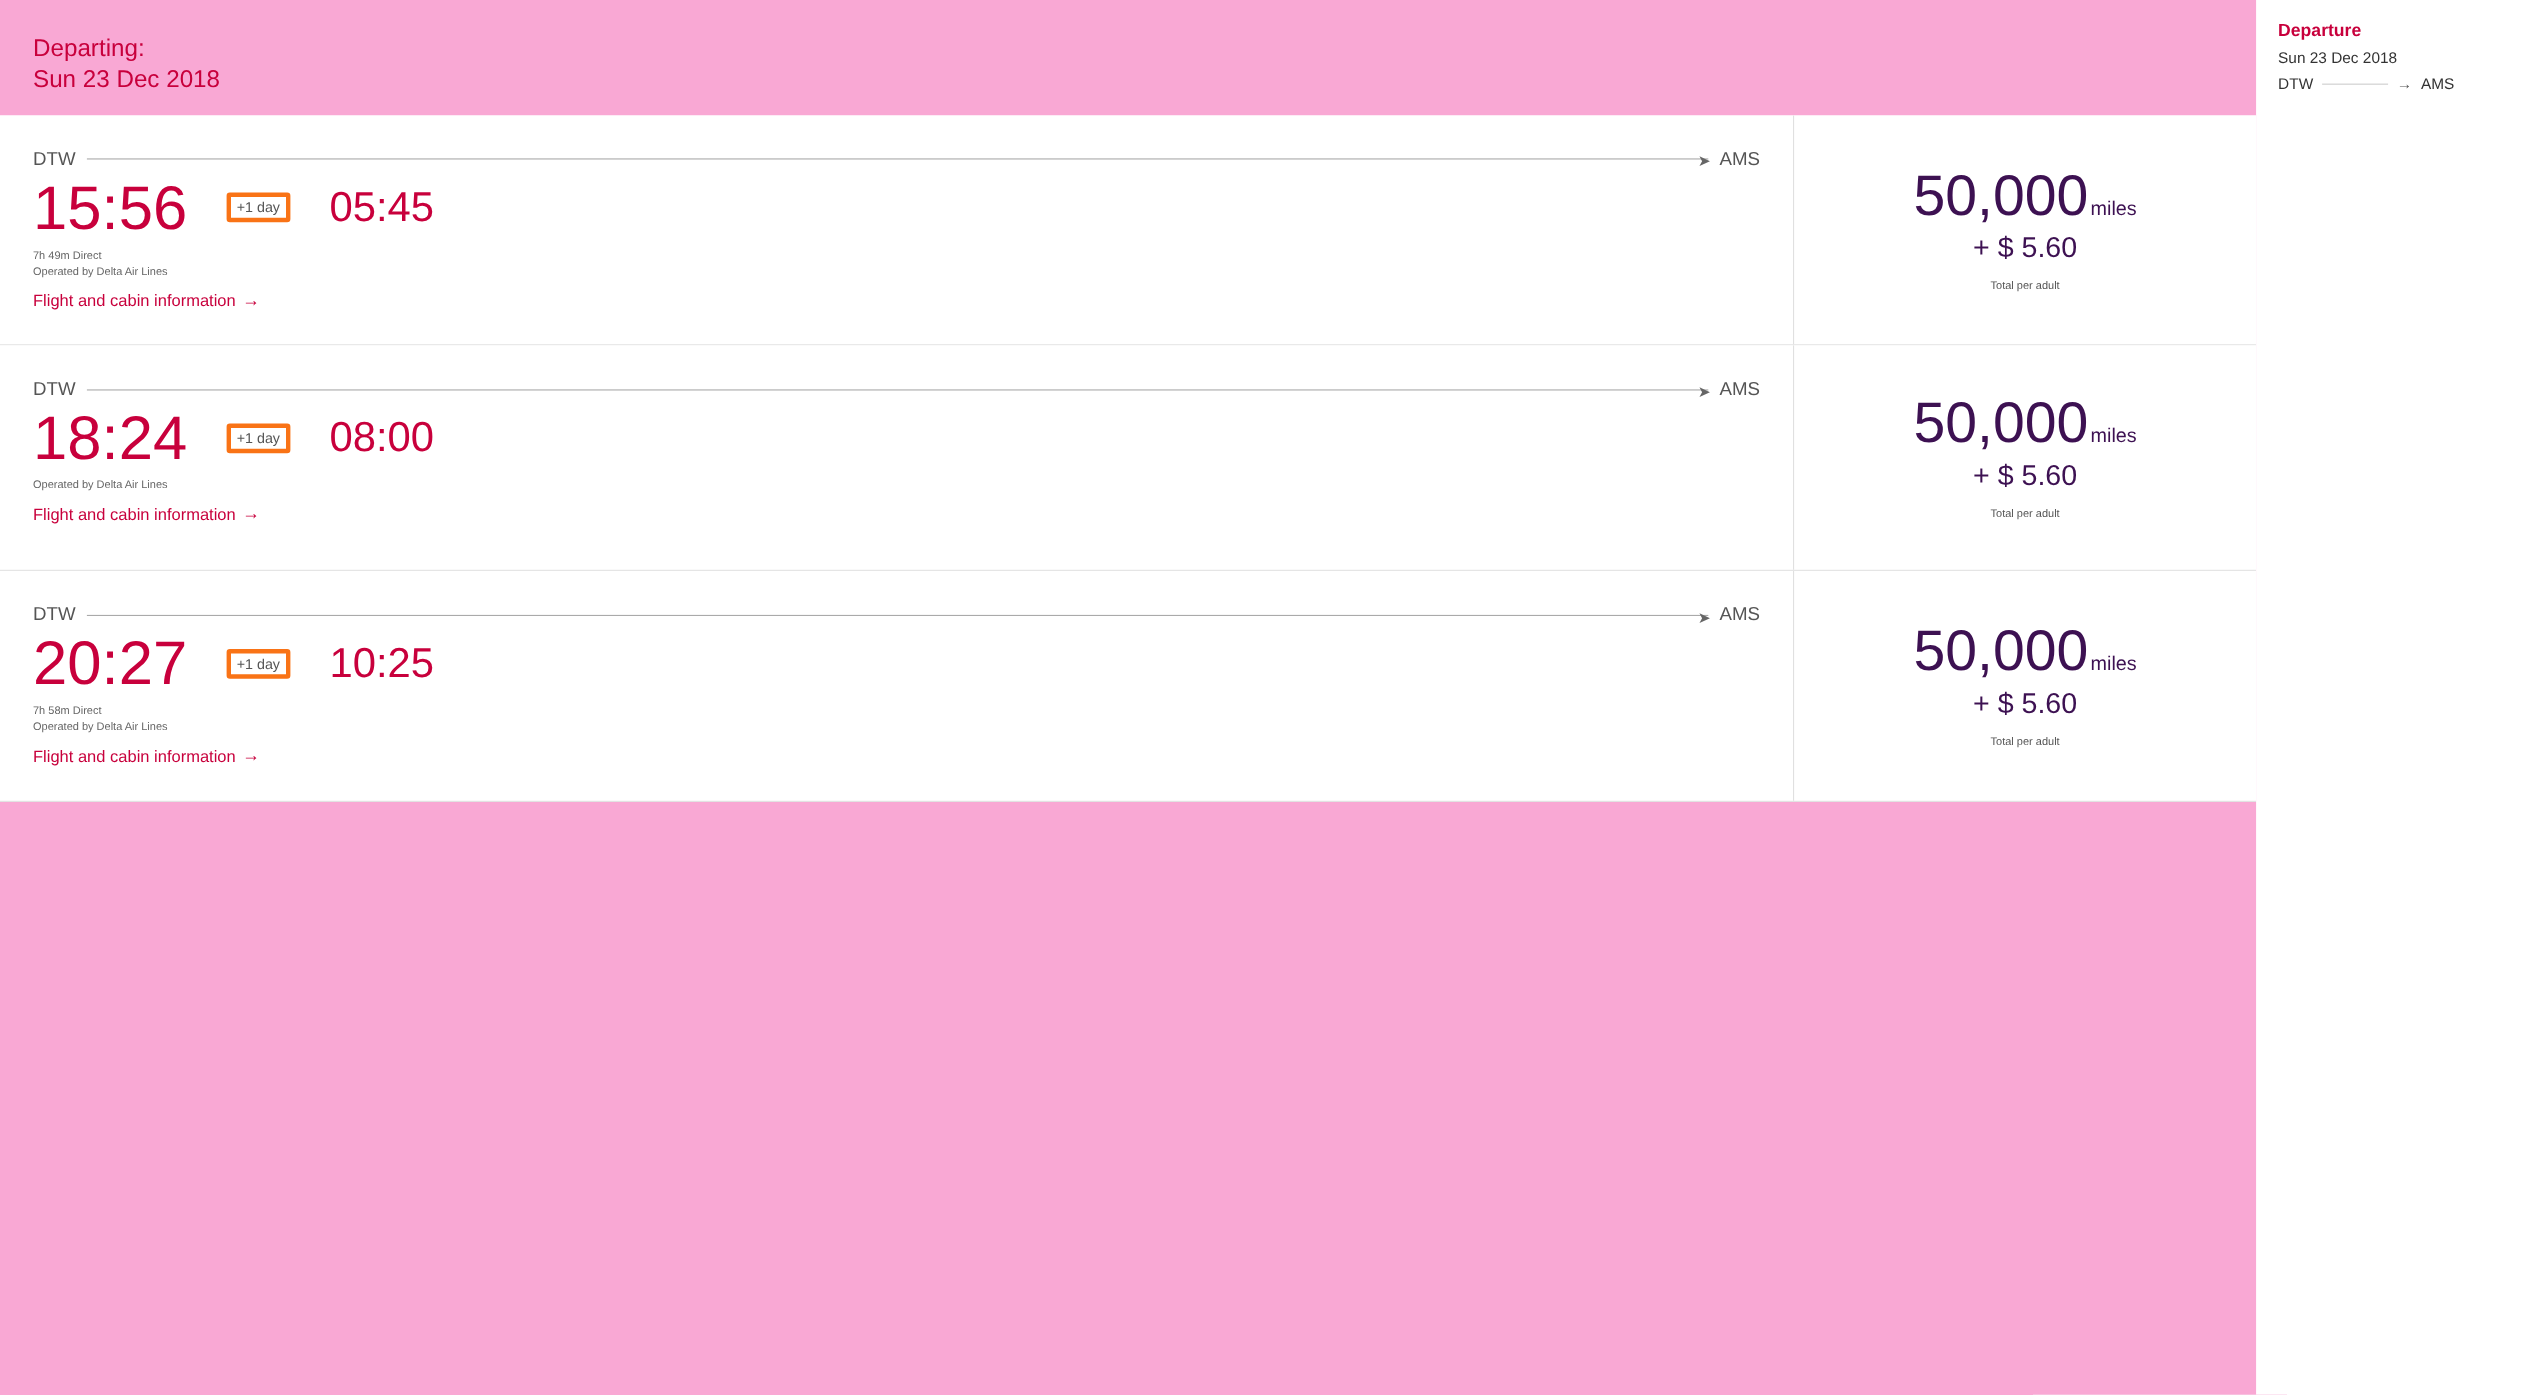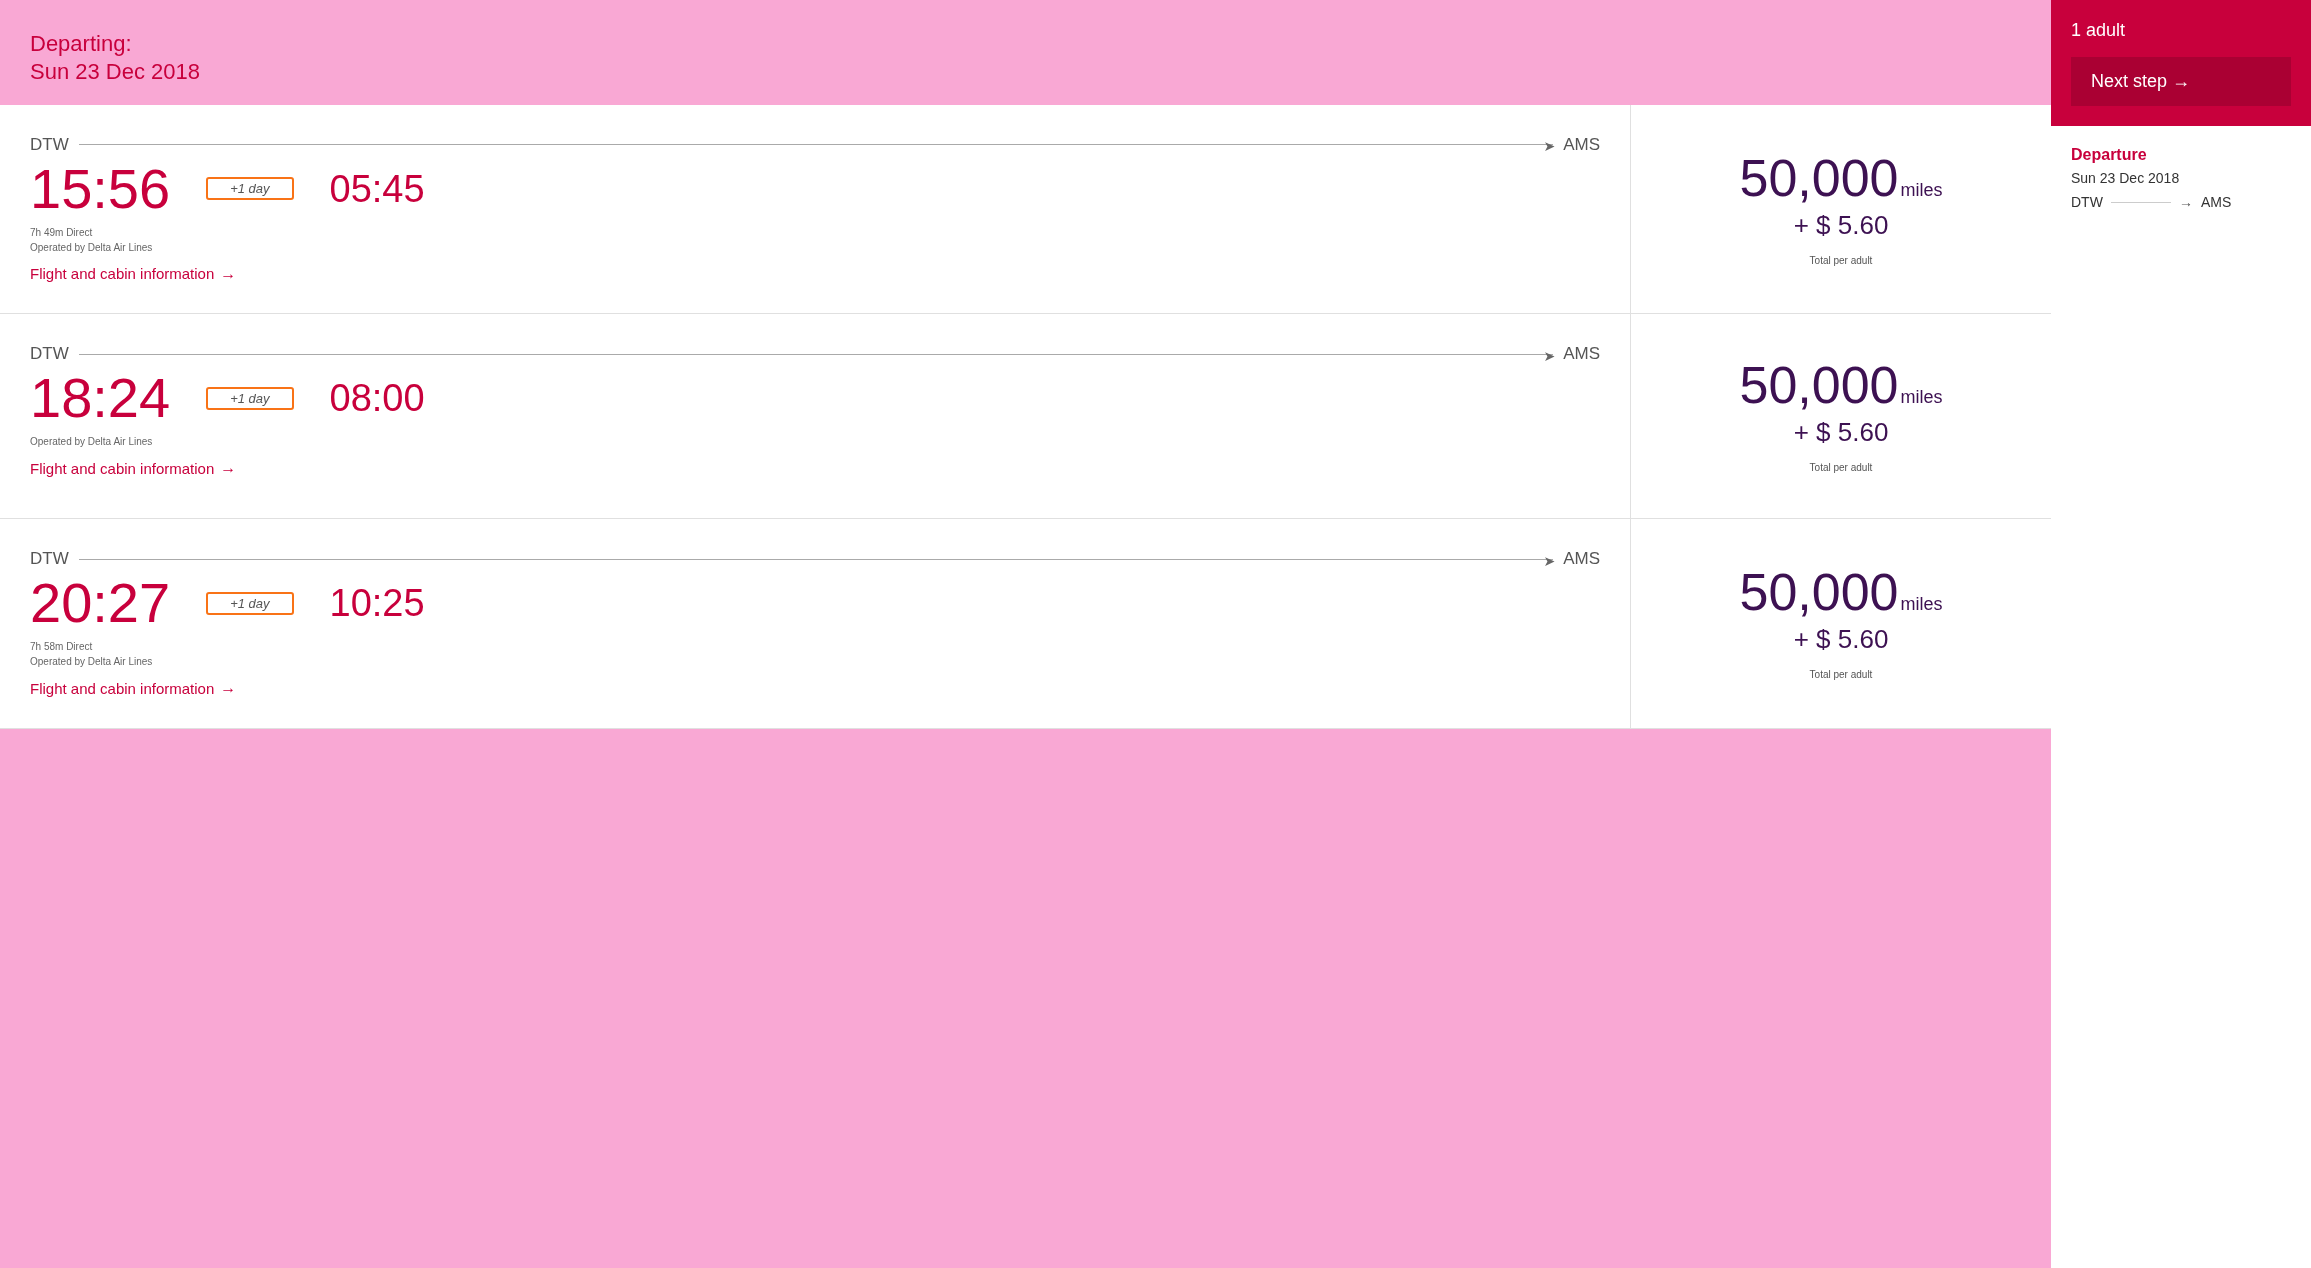--- a/index.html
+++ b/index.html
@@ -105,27 +105,26 @@
       gap: 36px;
       margin-bottom: 10px;
     }
     .depart-time {
       font-size: 56px;
       color: #c8003c;
       font-weight: 300;
       line-height: 1;
     }
     .plus-day-badge {
-      border: 2px solid #f97316;
+      border: 4px solid #f97316;
       color: #555;
       font-size: 13px;
-      padding: 2px 22px;
+      padding: 2px 5px;
       border-radius: 3px;
       white-space: nowrap;
-      font-style: italic;
     }
     .arrive-time {
       font-size: 38px;
       color: #c8003c;
       font-weight: 300;
       line-height: 1;
     }
     .flight-meta {
       font-size: 10px;
       color: #666;
@@ -363,26 +362,20 @@
             <span>+</span> <span class="cash-amount">$ 5.60</span>
           </div>
           <div class="total-per-adult">Total per adult</div>
         </div>
       </div>
 
     </div>
   </div>
 
   <div class="sidebar">
-    <div class="sidebar-top">
-      <div class="adults-label">1 adult</div>
-      <button class="next-step-btn">
-        <span>Next step →</span>
-      </button>
-    </div>
     <div class="sidebar-details">
       <div class="sidebar-section-title">Departure</div>
       <div class="sidebar-date">Sun 23 Dec 2018</div>
       <div class="sidebar-route">
         <span>DTW</span>
         <div class="sidebar-route-line"></div>
         <span class="sidebar-arrow">→</span>
         <span>AMS</span>
       </div>
     </div>

